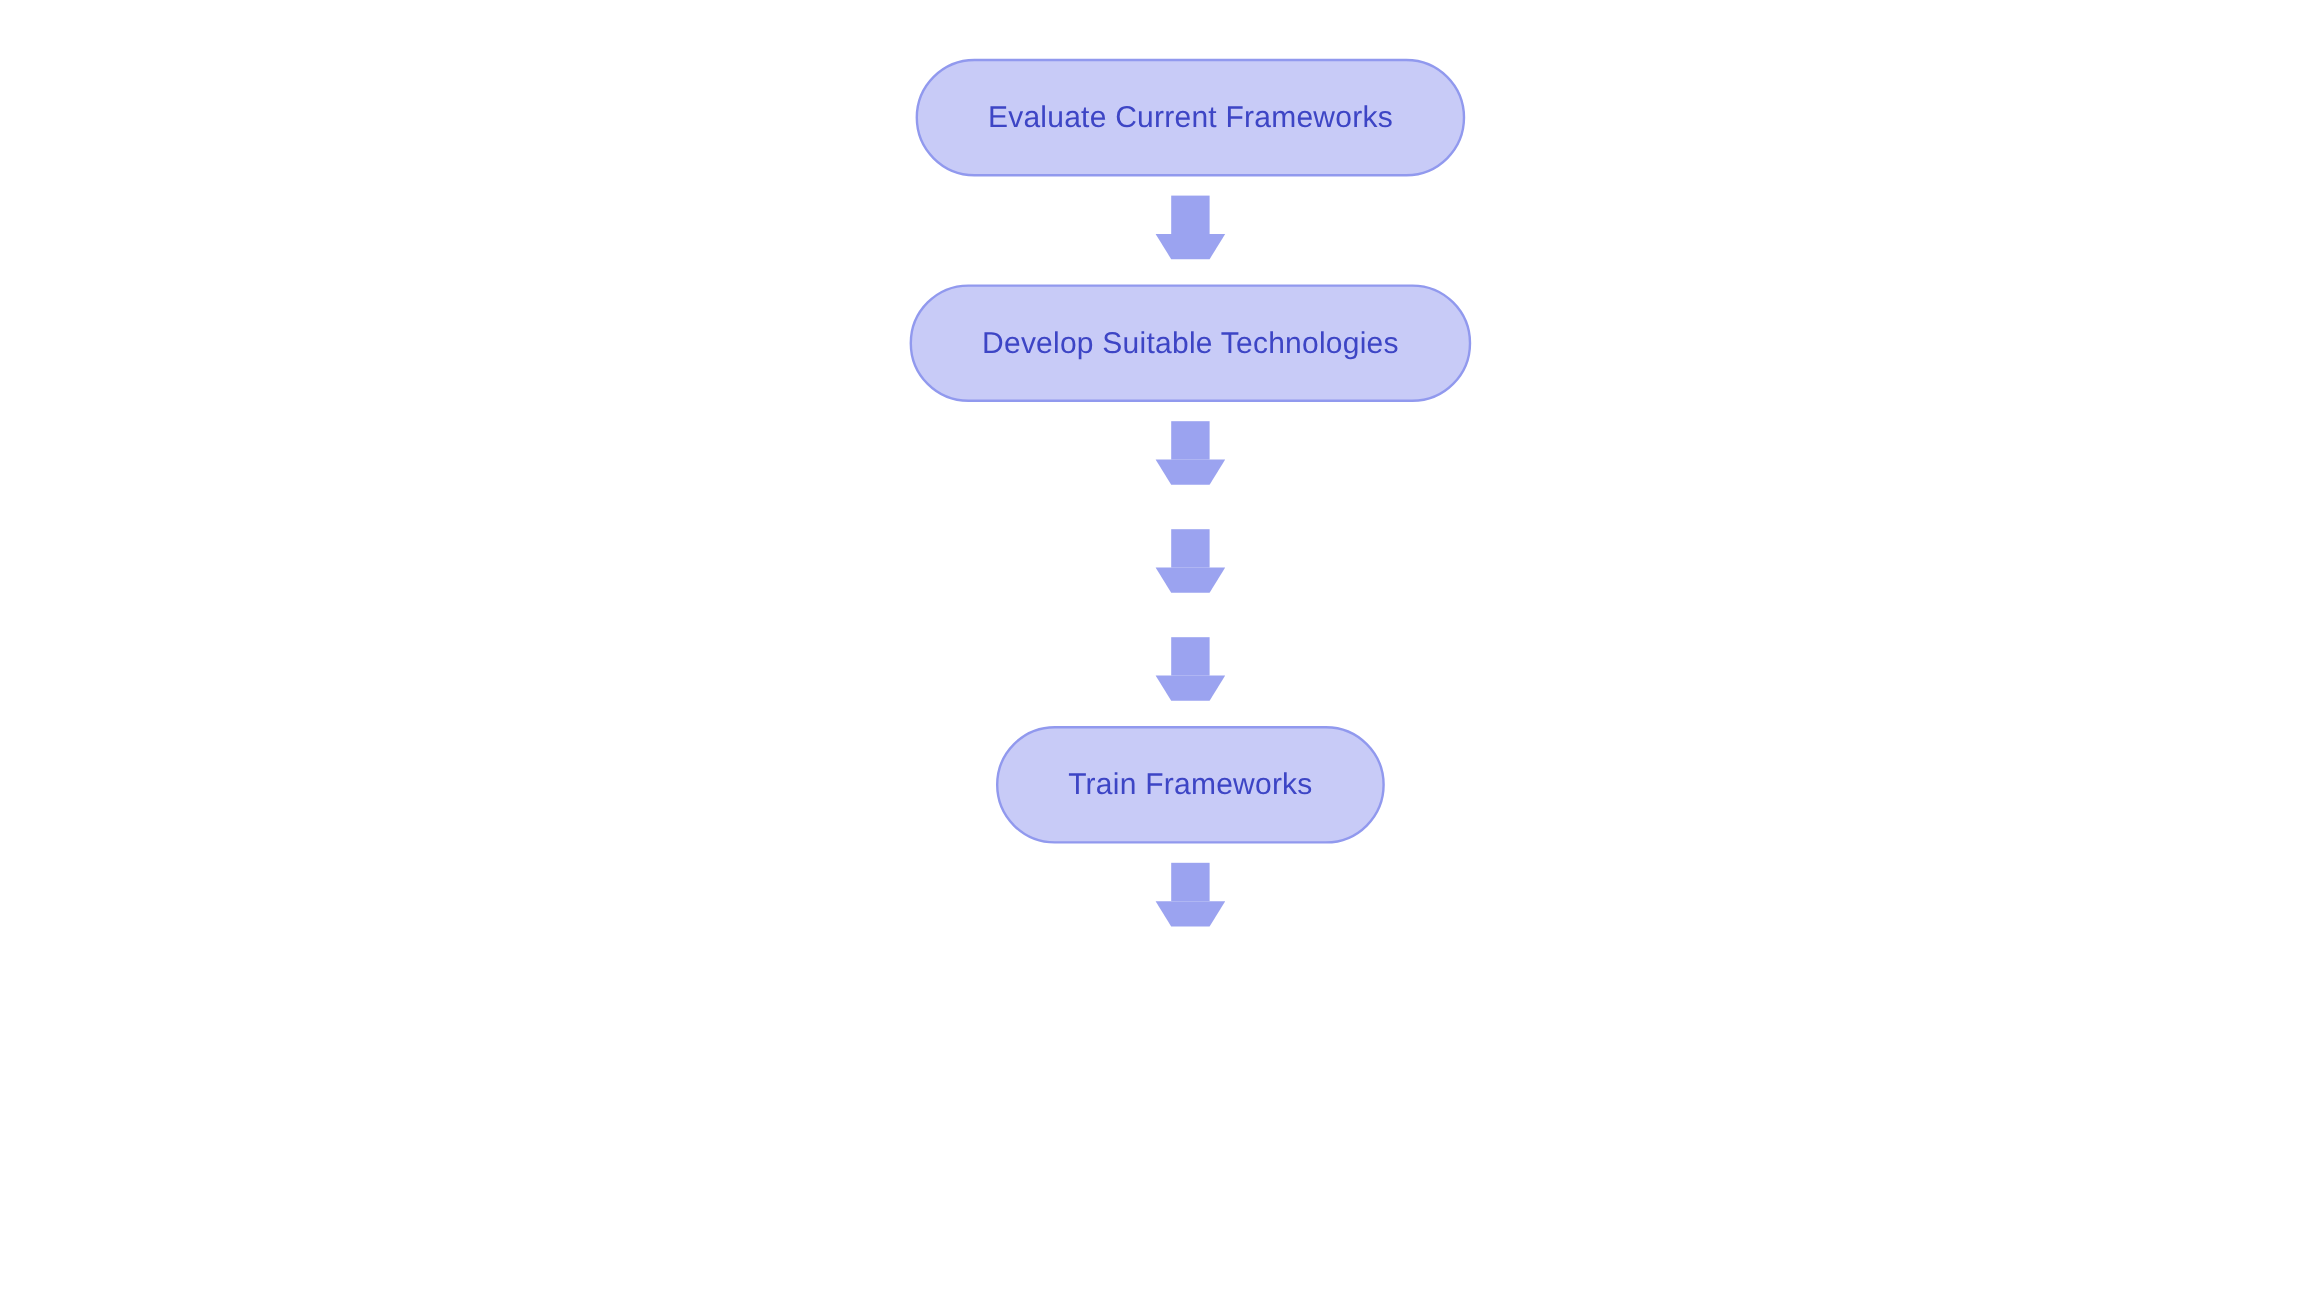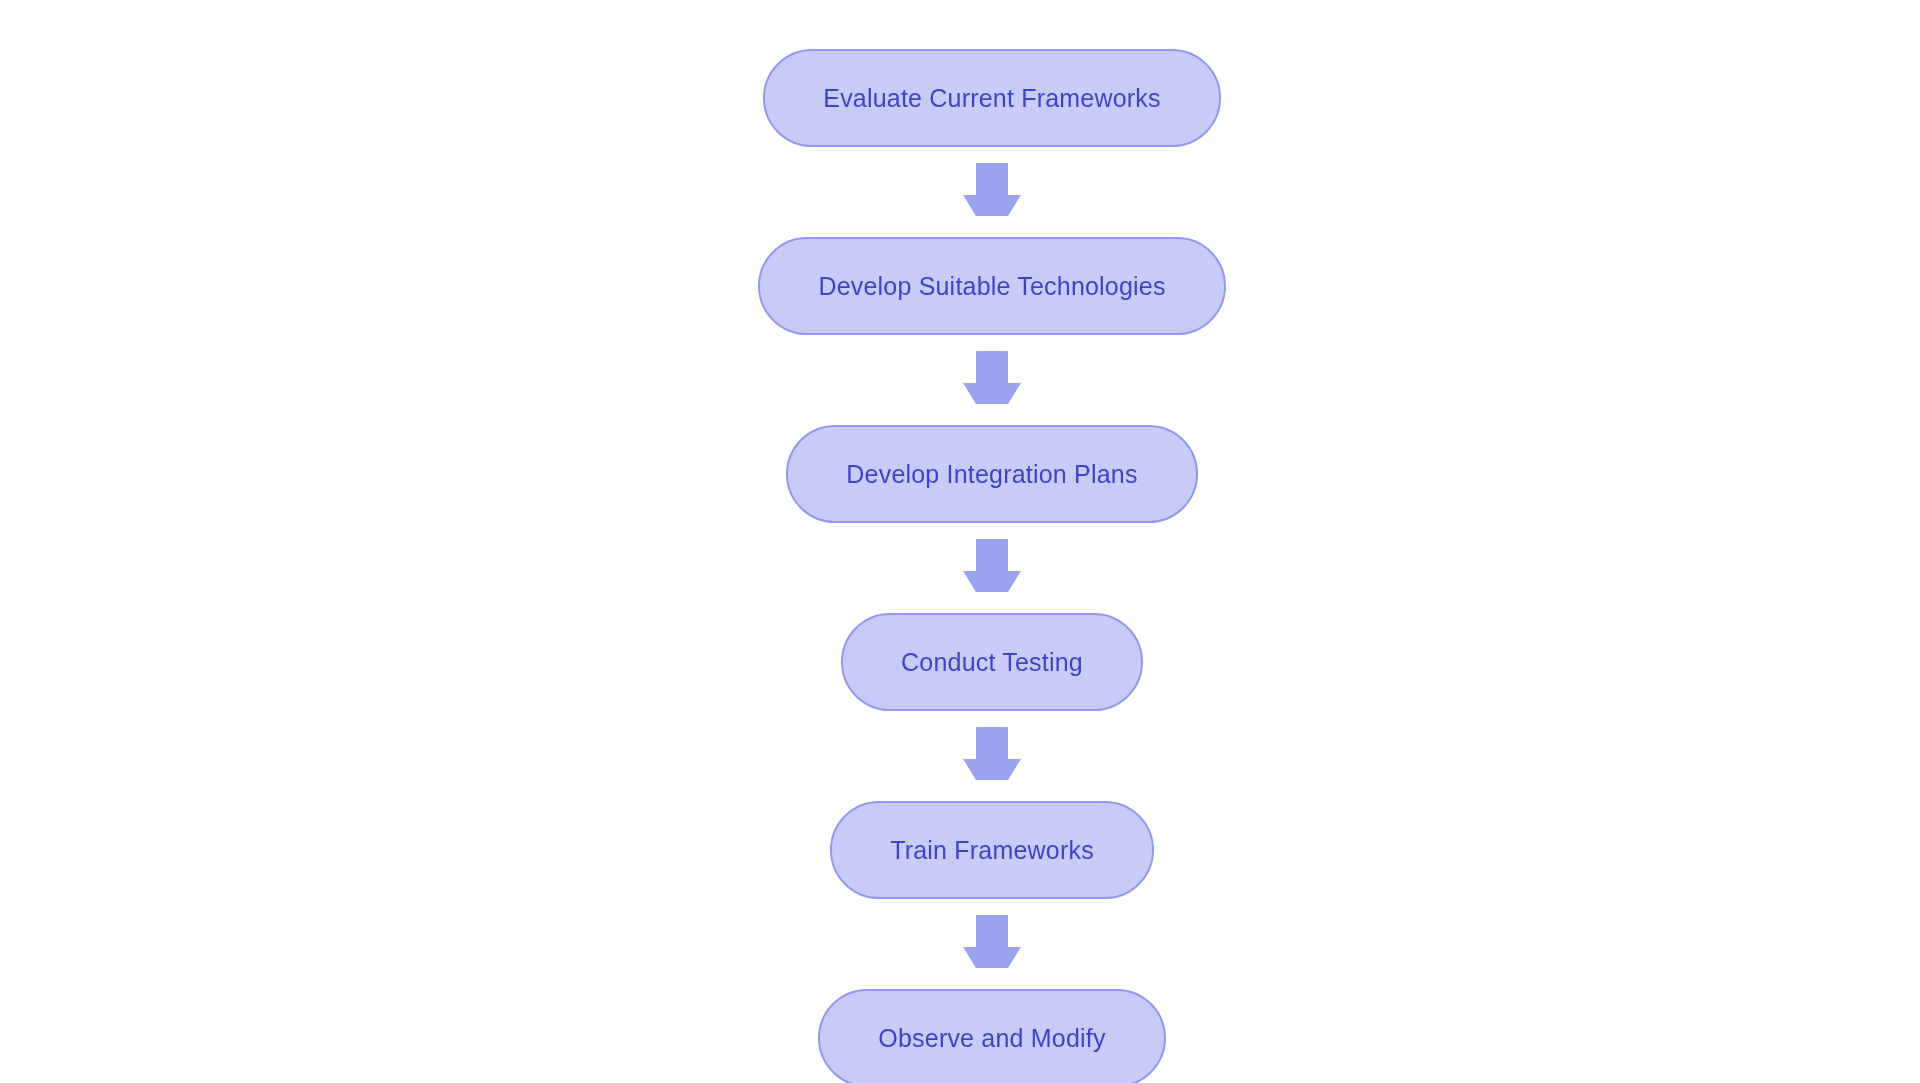--- a/index.html
+++ b/index.html
@@ -80,44 +80,35 @@
 
   <div class="node">
     <span class="node-label">Develop Suitable Technologies</span>
   </div>
 
   <div class="connector">
     <div class="shaft"></div>
     <div class="head"></div>
   </div>
 
-  <div class="node">
-    <span class="node-label">Develop Integration Plans</span>
-  </div>
 
   <div class="connector">
     <div class="shaft"></div>
     <div class="head"></div>
   </div>
 
-  <div class="node">
-    <span class="node-label">Conduct Testing</span>
-  </div>
 
   <div class="connector">
     <div class="shaft"></div>
     <div class="head"></div>
   </div>
 
   <div class="node">
     <span class="node-label">Train Frameworks</span>
   </div>
 
   <div class="connector">
     <div class="shaft"></div>
     <div class="head"></div>
   </div>
 
-  <div class="node">
-    <span class="node-label">Observe and Modify</span>
-  </div>
 
 </div>
 
 </body></html>

